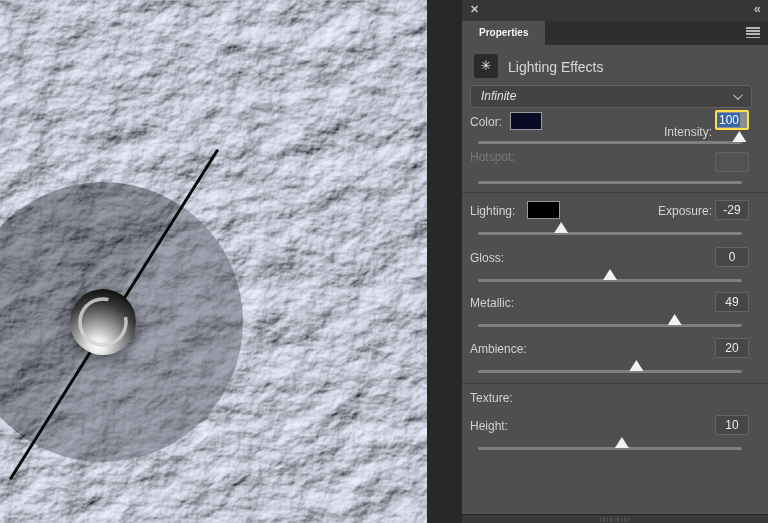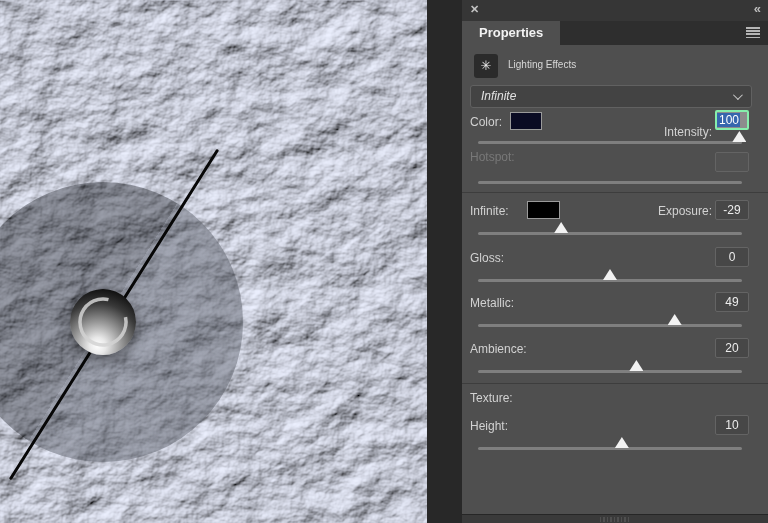--- a/index.html
+++ b/index.html
@@ -19,45 +19,45 @@
     box-shadow:0 6px 14px rgba(0,0,0,0.45);}
   .light-knob svg{position:absolute;left:0;top:0;}
 
   
   .panel{position:absolute;left:462px;top:0;width:306px;height:523px;background:#4f4f4f;}
   .panel-titlebar{position:absolute;left:0;top:0;width:306px;height:21px;background:#363636;}
   .x-icon{position:absolute;left:8px;top:3px;font-size:11px;font-weight:bold;color:#c2c2c2;cursor:pointer;}
   .collapse-icon{position:absolute;right:8px;top:1px;font-size:13px;font-weight:bold;color:#bdbdbd;letter-spacing:-1px;cursor:pointer;}
   .tabrow{position:absolute;left:0;top:21px;width:306px;height:24px;background:#2e2e2e;}
   .tab{position:absolute;left:0;top:0;height:24px;padding:0 17px;background:#4f4f4f;color:#f2f2f2;
-    font-size:13px;font-weight:bold;line-height:24px;}
+    font-size:10px;font-weight:bold;line-height:24px;}
   .menu-icon{position:absolute;right:8px;top:6px;width:14px;height:11px;cursor:pointer;
     background:repeating-linear-gradient(to bottom,#b5b5b5 0 1.5px,transparent 1.5px 3.2px);}
   .body{position:absolute;left:0;top:45px;width:306px;height:469px;background:#4f4f4f;}
 
   .fx-icon{position:absolute;left:12px;top:9px;width:24px;height:24px;background:#2b2b2b;border-radius:3px;
     color:#e8e8e8;font-size:13px;text-align:center;line-height:24px;}
-  .fx-title{position:absolute;left:46px;top:14px;font-size:10px;color:#d8d8d8;}
+  .fx-title{position:absolute;left:46px;top:14px;font-size:14px;color:#d8d8d8;}
 
   .select{position:absolute;height:23px;background:#434343;border:1px solid #616161;border-radius:3px;
     color:#e3e3e3;font-size:12px;line-height:21px;cursor:pointer;}
   .select .sel-text{padding-left:10px;font-style:italic;}
   .chev{position:absolute;right:11px;top:7px;width:7px;height:7px;border-right:1.6px solid #c9c9c9;
     border-bottom:1.6px solid #c9c9c9;transform:rotate(45deg) translateY(-2px);}
   .sel-lighttype{left:8px;top:40px;width:282px;}
   .sel-texture{left:57px;top:341px;width:230px;}
   .sel-texture .sel-text{font-weight:600;padding-left:16px;}
 
   .lbl{position:absolute;left:8px;font-size:12px;color:#d2d2d2;}
   .lbl.dim{color:#787878;}
   .rlbl{position:absolute;right:56px;font-size:12px;color:#d2d2d2;}
   .swatch{position:absolute;height:18px;border:1px solid #9a9a9a;cursor:pointer;}
   .vbox{position:absolute;left:253px;width:34px;height:20px;background:#474747;border:1px solid #646464;
     border-radius:2px;color:#ececec;font-size:12px;text-align:center;line-height:18px;cursor:text;}
-  .vbox.focused{border:2px solid #86efac;background:#8d8d8d;text-align:left;line-height:16px;}
+  .vbox.focused{border:2px solid #fde047;background:#8d8d8d;text-align:left;line-height:16px;}
   .vbox.focused .selhl{background:#3666ad;color:#ffffff;padding:0 1px 0 2px;}
   .vbox.empty{background:#525252;}
 
   .slider{position:absolute;left:16px;width:264px;height:3px;background:#7f7f7f;border-radius:2px;cursor:pointer;}
   .slider .thumb{position:absolute;top:-10px;width:14px;height:11px;background:#f2f2f2;
     clip-path:polygon(50% 0,100% 100%,82% 100%,18% 100%,0 100%);transform:translateX(-50%);
     filter:drop-shadow(0 1px 1px rgba(0,0,0,0.45));cursor:pointer;}
   .sep{position:absolute;left:0;width:306px;height:1px;background:#3d3d3d;}
 
   .panel-bottom{position:absolute;left:0;top:514px;width:306px;height:9px;background:#3a3a3a;border-top:1px solid #262626;}
@@ -119,21 +119,21 @@
       <div class="slider" style="top:96px">
         <span class="thumb" style="left: 99%;"></span>
       </div>
 
       <span class="lbl dim" style="top:105px">Hotspot:</span>
       <span class="vbox empty" style="top:107px"></span>
       <div class="slider" style="top:136px"></div>
 
       <div class="sep" style="top:147px"></div>
 
-      <span class="lbl" style="top:159px">Infinite:</span>
+      <span class="lbl" style="top:159px">Lighting:</span>
       <span class="swatch" style="left: 65px; top: 156px; width: 33px; background: rgb(0, 0, 0);"></span>
       <span class="rlbl" style="top:159px">Exposure:</span>
       <span class="vbox" style="top:155px">-29</span>
       <div class="slider" style="top:187px">
         <span class="thumb" style="left: 31.5%;"></span>
       </div>
 
       <span class="lbl" style="top:206px">Gloss:</span>
       <span class="vbox" style="top:202px">0</span>
       <div class="slider" style="top:234px">

